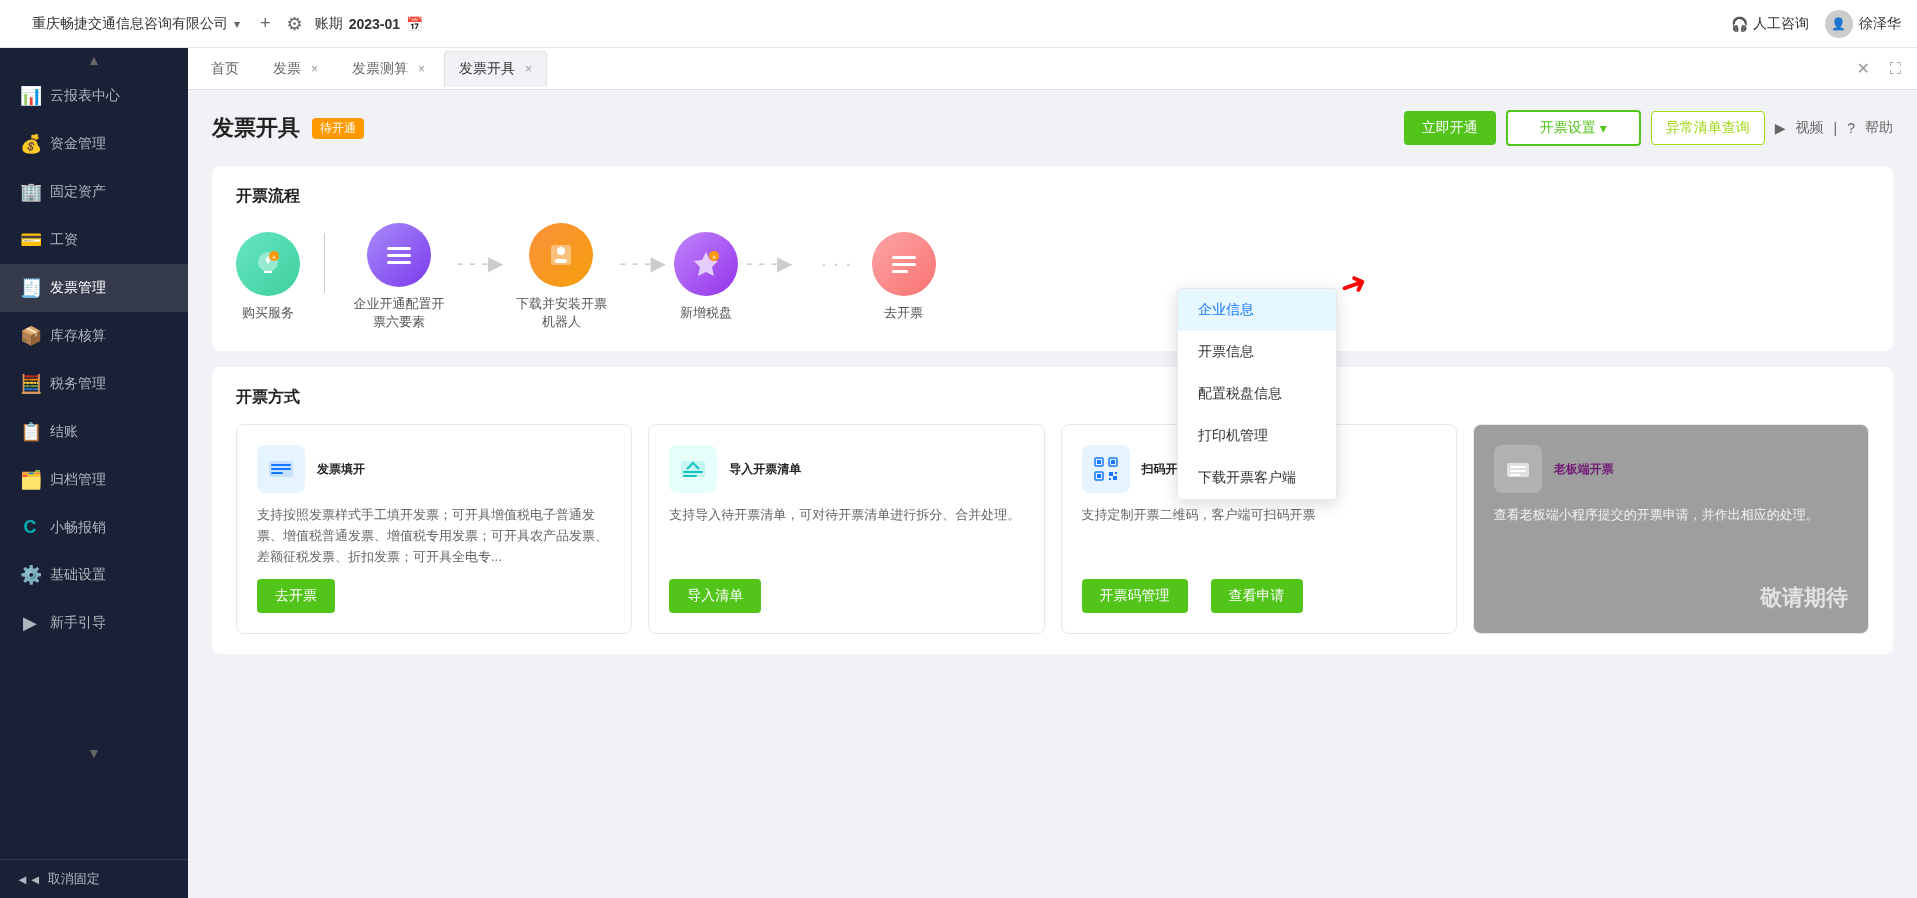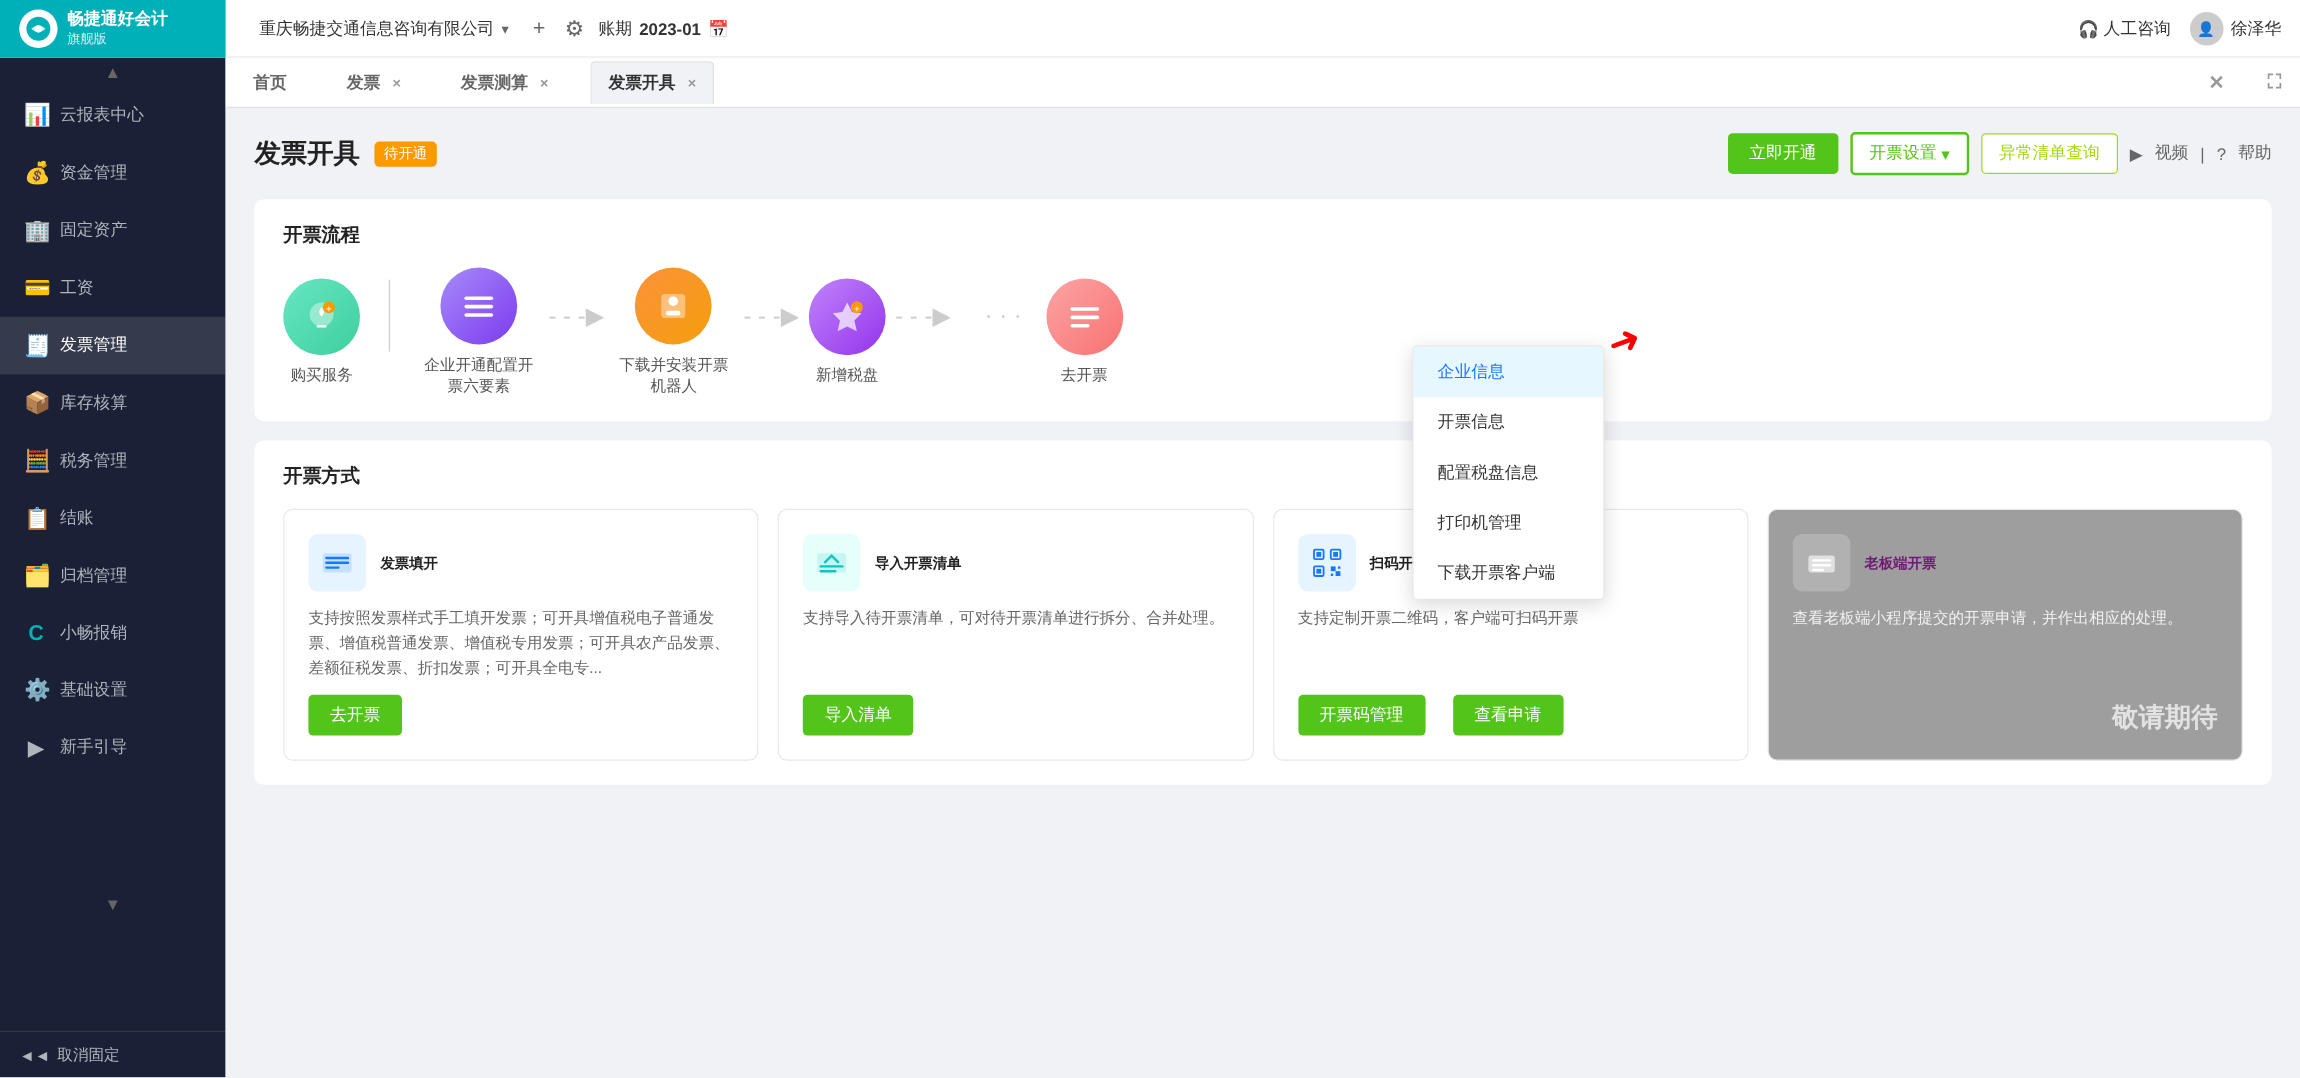--- a/index.html
+++ b/index.html
@@ -4,21 +4,21 @@
   <style>
     * { box-sizing: border-box; margin: 0; padding: 0; }
     body { font-family: 'Microsoft YaHei', sans-serif; font-size: 14px; background: #f0f2f5; overflow: hidden; }
 
     
     .app-wrapper { display: flex; flex-direction: column; height: 898px; width: 1917px; }
     .top-bar { display: flex; align-items: center; height: 48px; background: #fff; border-bottom: 1px solid #e8e8e8; padding: 0 16px; gap: 12px; }
     .main-area { display: flex; flex: 1; overflow: hidden; }
     .sidebar { width: 188px; background: #1a2035; display: flex; flex-direction: column; color: #adb5bd; flex-shrink: 0; }
     .content-area { flex: 1; display: flex; flex-direction: column; background: #f0f2f5; overflow: hidden; }
-    .tab-bar { display: flex; align-items: center; background: #fff; height: 42px; border-bottom: 1px solid #e0e0e0; padding: 0 8px; gap: 20px; font-weight: bold; }
+    .tab-bar { display: flex; align-items: center; background: #fff; height: 42px; border-bottom: 1px solid #e0e0e0; padding: 0 8px; gap: 4px; }
     .page-content { flex: 1; overflow-y: auto; padding: 20px 24px; position: relative; }
 
     
     .logo-area { display: flex; align-items: center; gap: 8px; background: #00b0b9; height: 48px; width: 188px; margin-left: -16px; padding: 0 16px; flex-shrink: 0; }
     .logo-icon { width: 32px; height: 32px; background: #fff; border-radius: 50%; display: flex; align-items: center; justify-content: center; color: #00b0b9; font-weight: bold; font-size: 16px; }
     .company-selector { display: flex; align-items: center; gap: 6px; cursor: pointer; color: #333; font-size: 14px; margin-left: 16px; }
     .company-selector .chevron { color: #666; font-size: 12px; }
     .top-actions { display: flex; align-items: center; gap: 16px; margin-left: 8px; }
     .top-action-btn { color: #666; cursor: pointer; font-size: 18px; }
     .period-info { display: flex; align-items: center; gap: 6px; color: #333; font-size: 14px; }
@@ -79,48 +79,35 @@
     .method-desc { font-size: 13px; color: #666; line-height: 1.6; flex: 1; }
     .method-btn { align-self: flex-start; }
     .dropdown-menu { position: absolute; top: 198px; right: 580px; background: #fff; border: 1px solid #e8e8e8; border-radius: 4px; box-shadow: 0 4px 16px rgba(0,0,0,0.15); z-index: 200; min-width: 160px; overflow: hidden; }
     .dropdown-item { padding: 12px 20px; font-size: 14px; color: #333; cursor: pointer; }
     .dropdown-item.active { background: #e6f7ff; color: #1677ff; }
 
     .btn-outline-green-border { 
       background: #fff; 
       color: #52c41a; 
       border: 2px solid #52c41a; 
-      padding: 7px 14px; 
+      padding: 7px 32px; 
       border-radius: 4px; 
       cursor: pointer; 
       font-size: 14px; 
       display: flex; 
       align-items: center; 
       gap: 4px; 
     }
   </style>
 </head>
 <body>
 
 <div class="app-wrapper">
 
   <div class="top-bar">
-    <div class="logo-area">
-      <div class="logo-icon">
-        <svg width="24" height="24" viewBox="0 0 24 24" fill="none">
-          <circle cx="12" cy="12" r="10" fill="#00b0b9"></circle>
-          <path d="M6 12 Q12 6 18 12 Q12 18 6 12Z" fill="white" opacity="0.8"></path>
-          <circle cx="12" cy="12" r="3" fill="white"></circle>
-        </svg>
-      </div>
-      <div>
-        <div style="color:#fff;font-size:14px;font-weight:bold;">畅捷通好会计</div>
-        <div style="color:rgba(255,255,255,0.8);font-size:11px;">旗舰版</div>
-      </div>
-    </div>
 
     <div class="company-selector">
       <span>重庆畅捷交通信息咨询有限公司</span>
       <span class="chevron">▾</span>
     </div>
 
     <div class="top-actions">
       <span class="top-action-btn">+</span>
       <span class="top-action-btn">⚙</span>
     </div>

